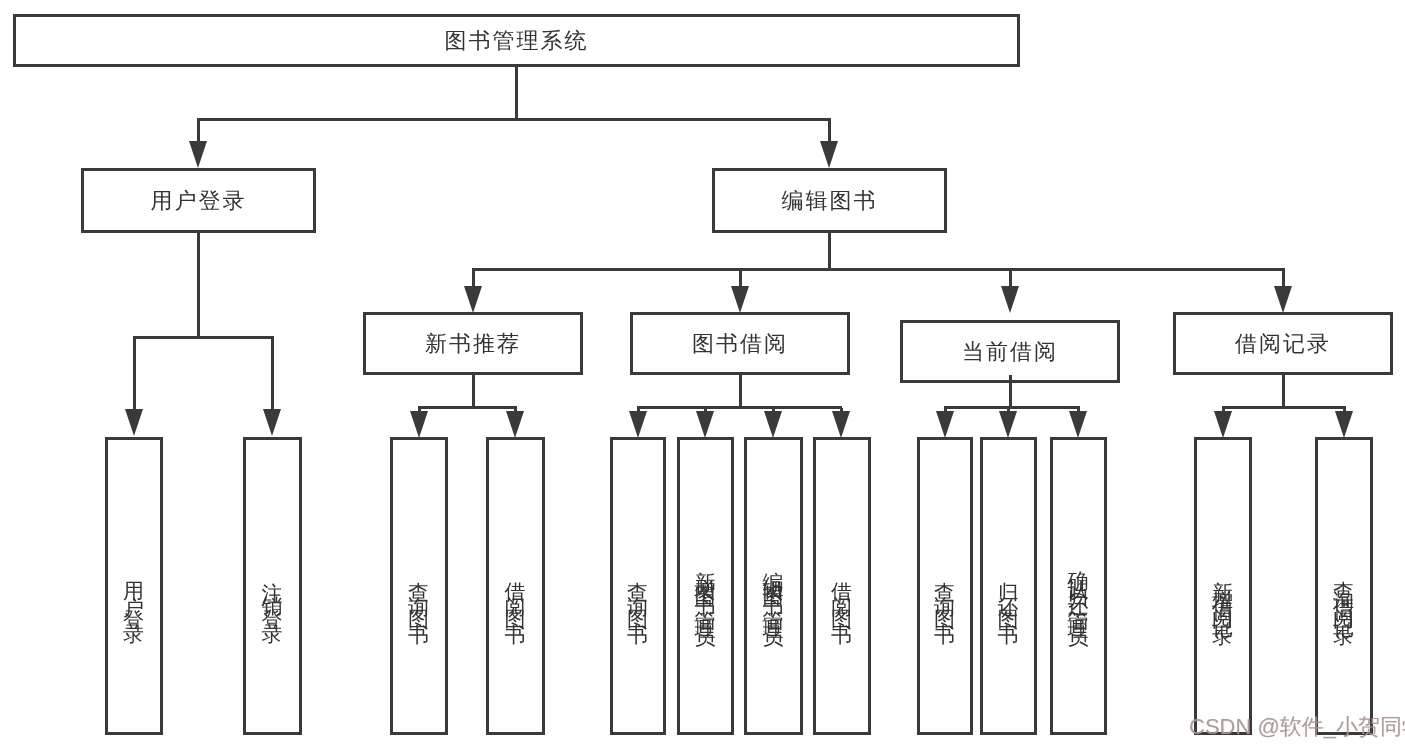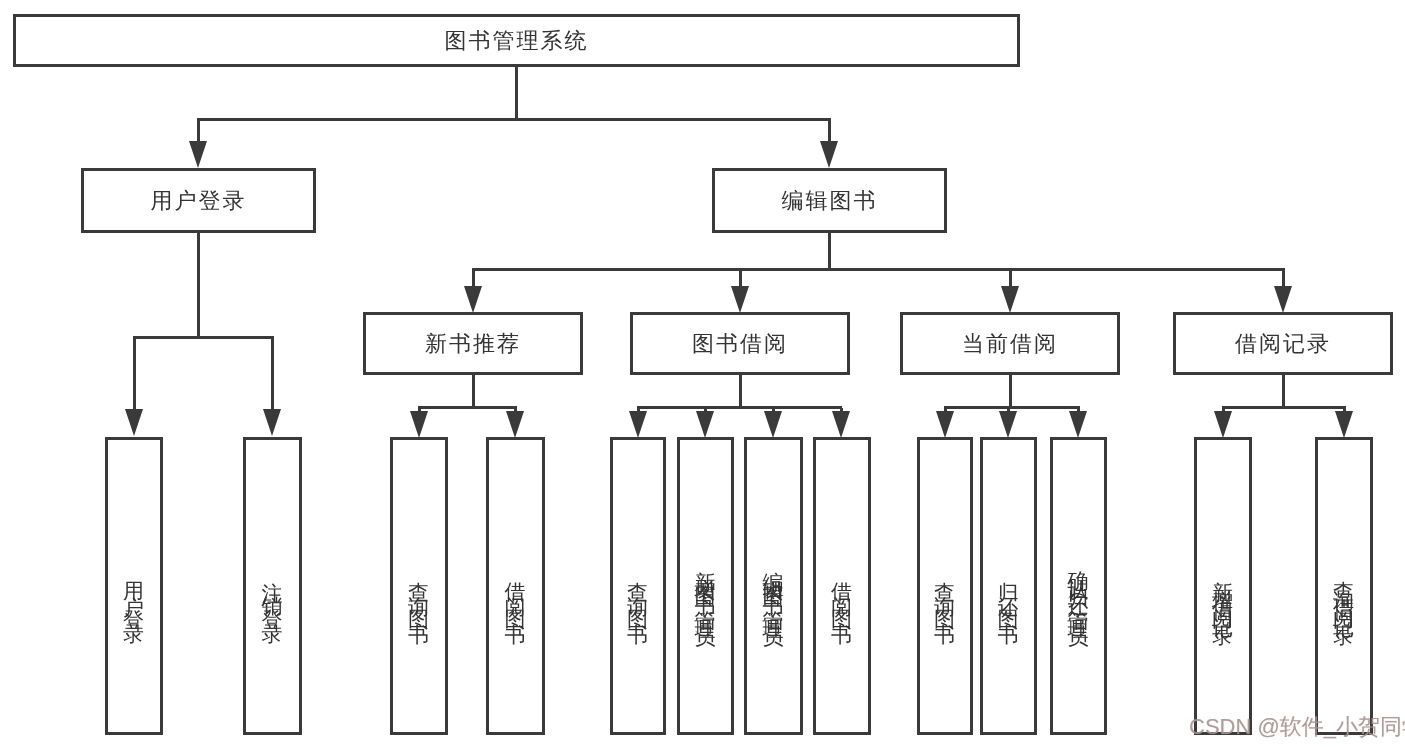--- a/index.html
+++ b/index.html
@@ -79,21 +79,21 @@
   <div class="arrow" style="left:1001px;top:286px;"></div>
   <div class="vline" style="left:1282px;top:270px;width:3px;height:19px;"></div>
   <div class="arrow" style="left:1274px;top:286px;"></div>
 
   <div class="box hbox" style="left:363px;top:312px;width:220px;height:63px;">
     <span>新书推荐</span>
   </div>
   <div class="box hbox" style="left:630px;top:312px;width:220px;height:63px;">
     <span>图书借阅</span>
   </div>
-  <div class="box hbox" style="left:900px;top:312px;width:220px;height:63px;">
+  <div class="box hbox" style="left:900px;top:320px;width:220px;height:63px;">
     <span>当前借阅</span>
   </div>
   <div class="box hbox" style="left:1173px;top:312px;width:220px;height:63px;">
     <span>借阅记录</span>
   </div>
 
   <div class="vline" style="left:472px;top:375px;width:3px;height:32px;"></div>
   <div class="hline" style="left:418px;top:406px;width:99px;height:3px;"></div>
   <div class="vline" style="left:418px;top:408px;width:3px;height:6px;"></div>
   <div class="arrow" style="left:410px;top:411px;"></div>

